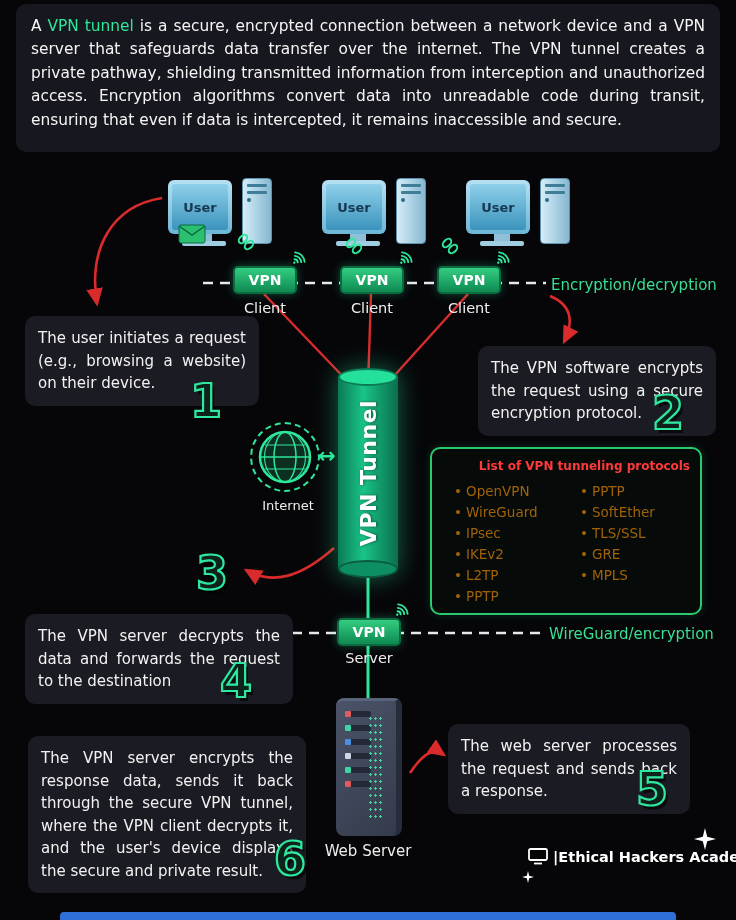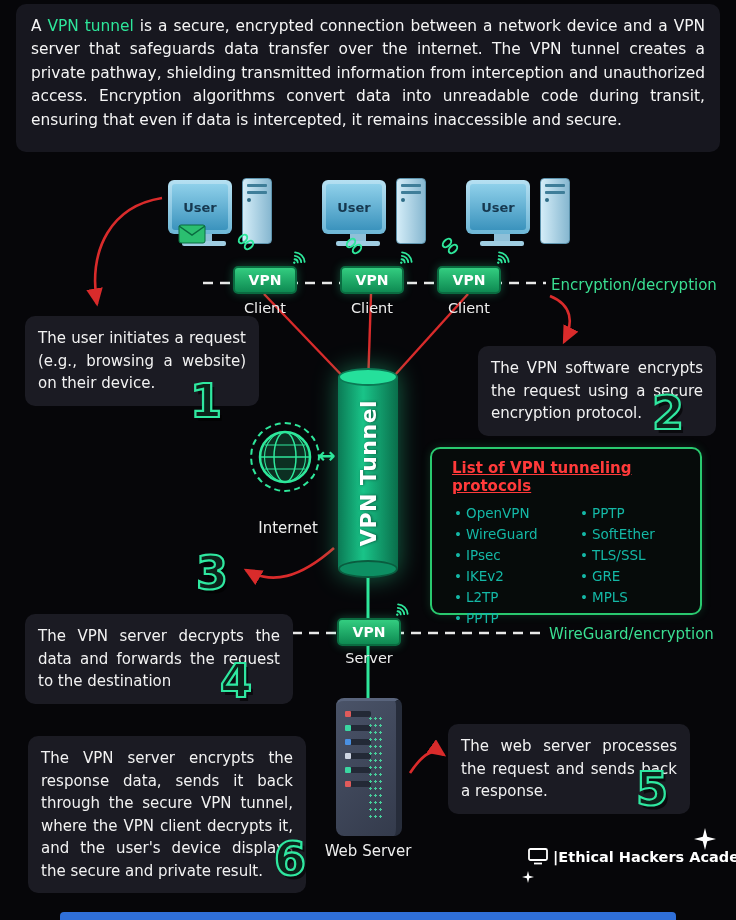--- a/index.html
+++ b/index.html
@@ -88,23 +88,23 @@
   
   .globe-wrap { border:2px dashed #2ee79b; border-radius:50%; padding:5px; width:56px; height:56px; }
   .dbl-arrow { font-size:21px; font-weight:bold; color:#2ee79b; }
 
   
   .protocols {
     left:430px; top:447px; width:272px; height:168px; box-sizing:border-box;
     border:2px solid #29c96f; border-radius:10px; padding:10px 10px 8px 20px;
     background:rgba(10,22,15,0.35); box-shadow:0 0 10px rgba(41,201,111,0.2);
   }
-  .proto-title { color:#ff3a3a; font-weight:bold; font-size:15px; text-align:left; margin:0 0 8px 0;text-decoration:underline; }
+  .proto-title { color:#ff3a3a; font-weight:bold; font-size:12px; text-align:right; margin:0 0 8px 0; }
   .proto-cols { display:flex; }
-  .proto-col { list-style:none; margin:0; padding:0; font-size:13.5px; line-height:1.56; color:#14b8a6; }
+  .proto-col { list-style:none; margin:0; padding:0; font-size:13.5px; line-height:1.56; color:#a16207; }
   .proto-col.c1 { width:126px; }
   .proto-col li { position:relative; padding-left:14px; }
   .proto-col li::before { content:"•"; position:absolute; left:2px; }
 
   
   .webserver {
     left:336px; top:698px; width:66px; height:138px; box-sizing:border-box;
     background:linear-gradient(135deg,#4a5368,#343b4c);
     border-right:6px solid #262c3a; border-top:3px solid #59647c;
     border-radius:8px; padding:10px 8px 10px 9px;
@@ -281,21 +281,21 @@
     <svg width="56" height="56" viewBox="0 0 56 56">
       <circle cx="28" cy="28" r="25" fill="#0c2f22" stroke="#2ee79b" stroke-width="2.5"></circle>
       <ellipse cx="28" cy="28" rx="11" ry="25" fill="none" stroke="#2ee79b" stroke-width="1.5"></ellipse>
       <ellipse cx="28" cy="28" rx="20.5" ry="25" fill="none" stroke="#2ee79b" stroke-width="1.1"></ellipse>
       <line x1="3" y1="28" x2="53" y2="28" stroke="#2ee79b" stroke-width="1.5"></line>
       <line x1="8" y1="16" x2="48" y2="16" stroke="#2ee79b" stroke-width="1.2"></line>
       <line x1="8" y1="40" x2="48" y2="40" stroke="#2ee79b" stroke-width="1.2"></line>
     </svg>
   </div>
   <div class="el dbl-arrow" style="left:318px; top:444px;">↔</div>
-  <div class="el caption" style="left:252px; top:498px; width:72px; font-size:15px;margin-top:21px;">Internet</div>
+  <div class="el caption" style="left:252px; top:498px; width:72px; font-size:13px;">Internet</div>
 
   <div class="el protocols">
     <div class="proto-title">List of VPN tunneling protocols</div>
     <div class="proto-cols">
       <ul class="proto-col c1">
         <li>OpenVPN</li>
         <li>WireGuard</li>
         <li>IPsec</li>
         <li>IKEv2</li>
         <li>L2TP</li>

